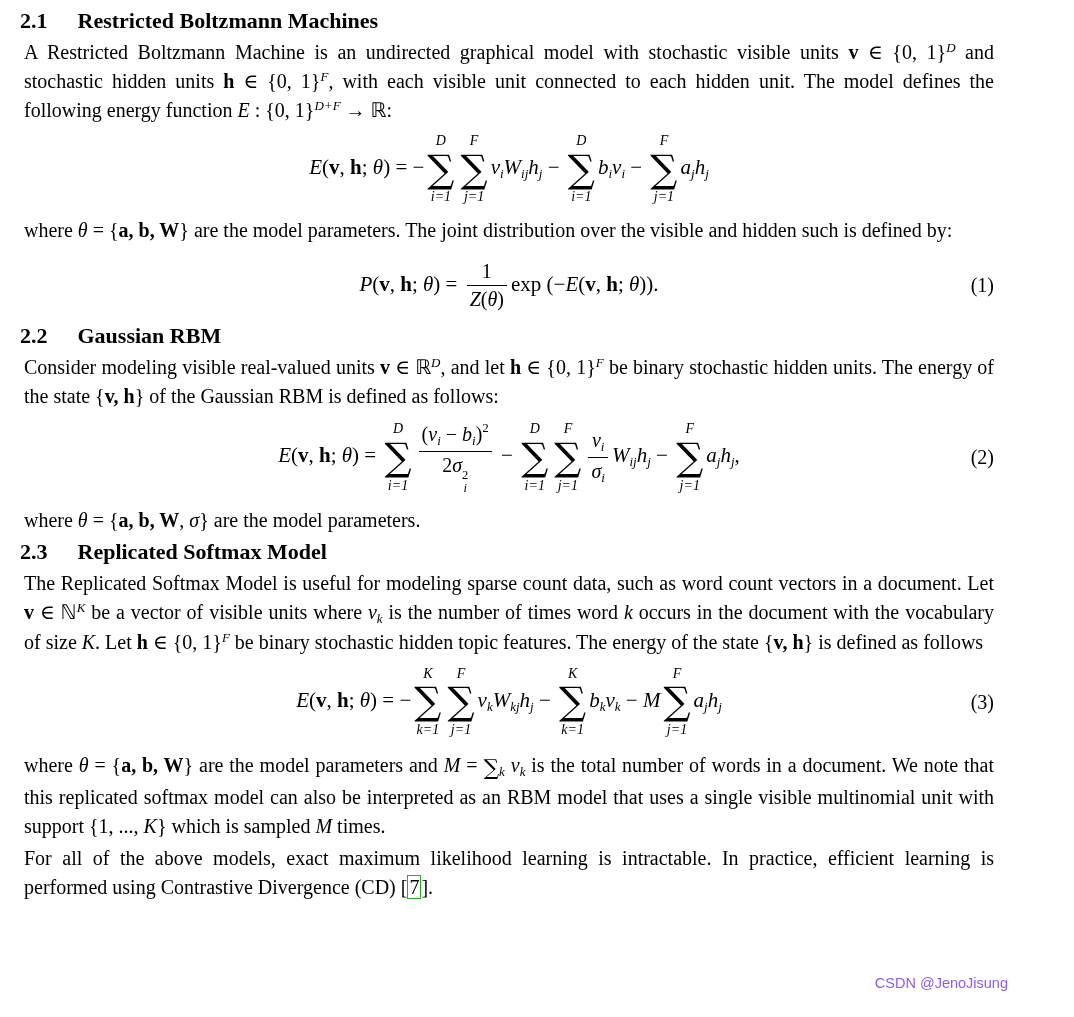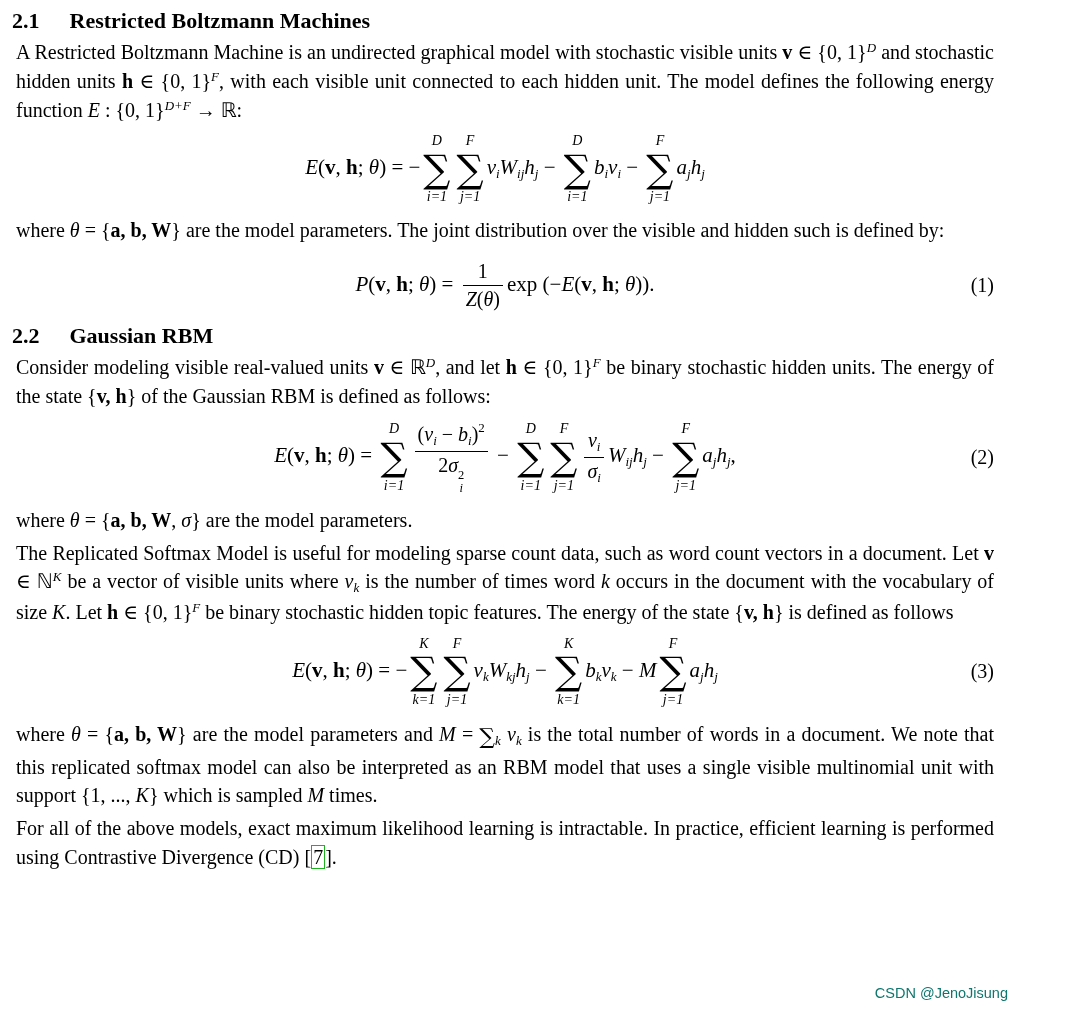--- a/index.html
+++ b/index.html
@@ -1,18 +1,18 @@
 <!DOCTYPE html>
 <html><head>
 <meta charset="utf-8">
 <style>
   html,body { margin:0; padding:0; background:#ffffff; }
   .page {
     position:relative; width:1020px; height:1017px; box-sizing:border-box;
-    padding:8px 22px 0 12px; background:#ffffff; color:#000;
+    padding:8px 22px 0 20px; background:#ffffff; color:#000;
     font-family:"Liberation Serif","DejaVu Serif","DejaVu Sans",serif;
     overflow:hidden;
   }
   h2.sec { font-size:22px; font-weight:bold; margin:0; line-height:1.2; }
   .snum { margin-right:30px; }
   p.body { font-size:20px; line-height:1.43; text-align:justify; margin:4px; }
   .mi { font-style:italic; }
   .mb { font-weight:bold; }
   .bb { font-family:"DejaVu Sans","DejaVu Serif",serif; }
   .cal { font-style:italic; }
@@ -34,23 +34,23 @@
   .stack .st-t { font-size:12.5px; font-style:normal; }
   .stack .st-b { font-size:12.5px; font-style:italic; }
   .eqnum { position:absolute; right:4px; top:50%; transform:translateY(-50%); font-size:20px; font-style:normal; }
   .isum { font-family:"DejaVu Serif","DejaVu Sans",serif; font-size:22px; vertical-align:-3px; }
   .refbox { border:1.6px solid #1db31d; padding:0 1px; }
   .gap-s2 { margin-top:14px; }
   .gap-s3 { margin-top:40px; margin-bottom:6px; }
   .mb-head { margin-bottom:8px; }
   .p7 { margin-top:20px; }
   .watermark {
-    position:absolute; right:12px; bottom:16px;
+    position:absolute; right:12px; bottom:26px;
     font-family:"Liberation Sans","DejaVu Sans",sans-serif;
-    font-size:14.5px; color:#0f766e;
+    font-size:14.5px; color:#8b5cf6;
   }
 </style>
 </head>
 <body>
 
 <div class="page">
 
   <h2 class="sec mb-head"><span class="snum">2.1</span><span>Restricted Boltzmann Machines</span></h2>
 
   <p class="body"><span>A Restricted Boltzmann Machine is an undirected graphical model with stochastic visible units </span><span class="mb">v</span><span> ∈ </span><span>{0, 1}</span><span class="tsup">D</span><span> and stochastic hidden units </span><span class="mb">h</span><span> ∈ </span><span>{0, 1}</span><span class="tsup">F</span><span>, with each visible unit connected to each hidden unit. The model defines the following energy function </span><span class="mi">E</span><span> : </span><span>{0, 1}</span><span class="tsup">D+F</span><span> → </span><span class="bb">ℝ</span><span>:</span></p>
@@ -109,20 +109,21 @@
         <span class="fr-bar"></span>
         <span class="fr-bot"><span class="mi">σ</span><span class="ms">i</span></span>
       </span><span class="mi">W</span><span class="ms">ij</span><span class="mi">h</span><span class="ms">j</span><span> − </span><span class="bigop">
         <span class="lim">F</span>
         <span class="op">∑</span>
         <span class="lim">j=1</span>
       </span><span class="mi">a</span><span class="ms">j</span><span class="mi">h</span><span class="ms">j</span><span>,</span><span class="eqnum">(2)</span></div>
 
   <p class="body"><span>where </span><span class="mi">θ</span><span> = {</span><span class="mb">a, b, W</span><span>, </span><span class="mi">σ</span><span>} are the model parameters.</span></p>
 
+  <h2 class="sec gap-s3"><span class="snum">2.3</span><span>Replicated Softmax Model</span></h2>
 
   <p class="body"><span>The Replicated Softmax Model is useful for modeling sparse count data, such as word count vectors in a document. Let </span><span class="mb">v</span><span> ∈ </span><span class="bb">ℕ</span><span class="tsup">K</span><span> be a vector of visible units where </span><span class="mi">v</span><span class="ms">k</span><span> is the number of times word </span><span class="mi">k</span><span> occurs in the document with the vocabulary of size </span><span class="mi">K</span><span>. Let </span><span class="mb">h</span><span> ∈ </span><span>{0, 1}</span><span class="tsup">F</span><span> be binary stochastic hidden topic features. The energy of the state {</span><span class="mb">v, h</span><span>} is defined as follows</span></p>
 
   <div class="eq eq-3"><span class="mi">E</span><span>(</span><span class="mb">v</span><span>, </span><span class="mb">h</span><span>; </span><span class="mi">θ</span><span>) = −</span><span class="bigop">
         <span class="lim">K</span>
         <span class="op">∑</span>
         <span class="lim">k=1</span>
       </span><span class="bigop">
         <span class="lim">F</span>
         <span class="op">∑</span>

